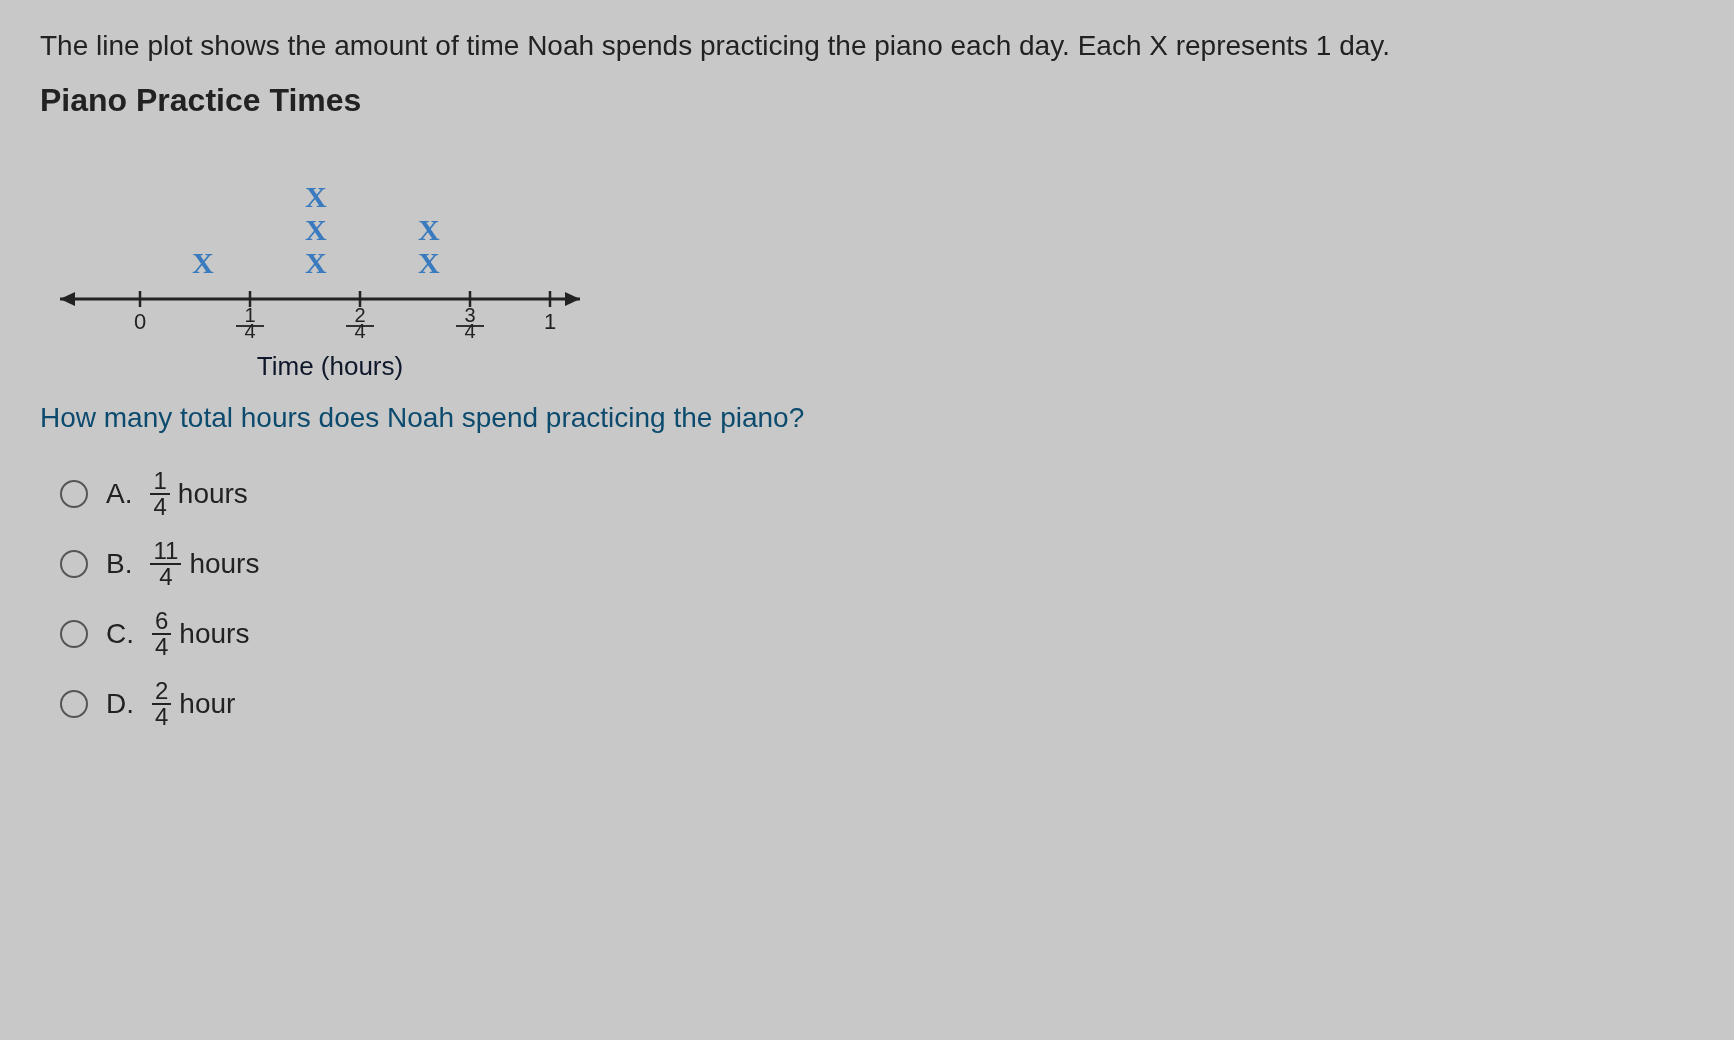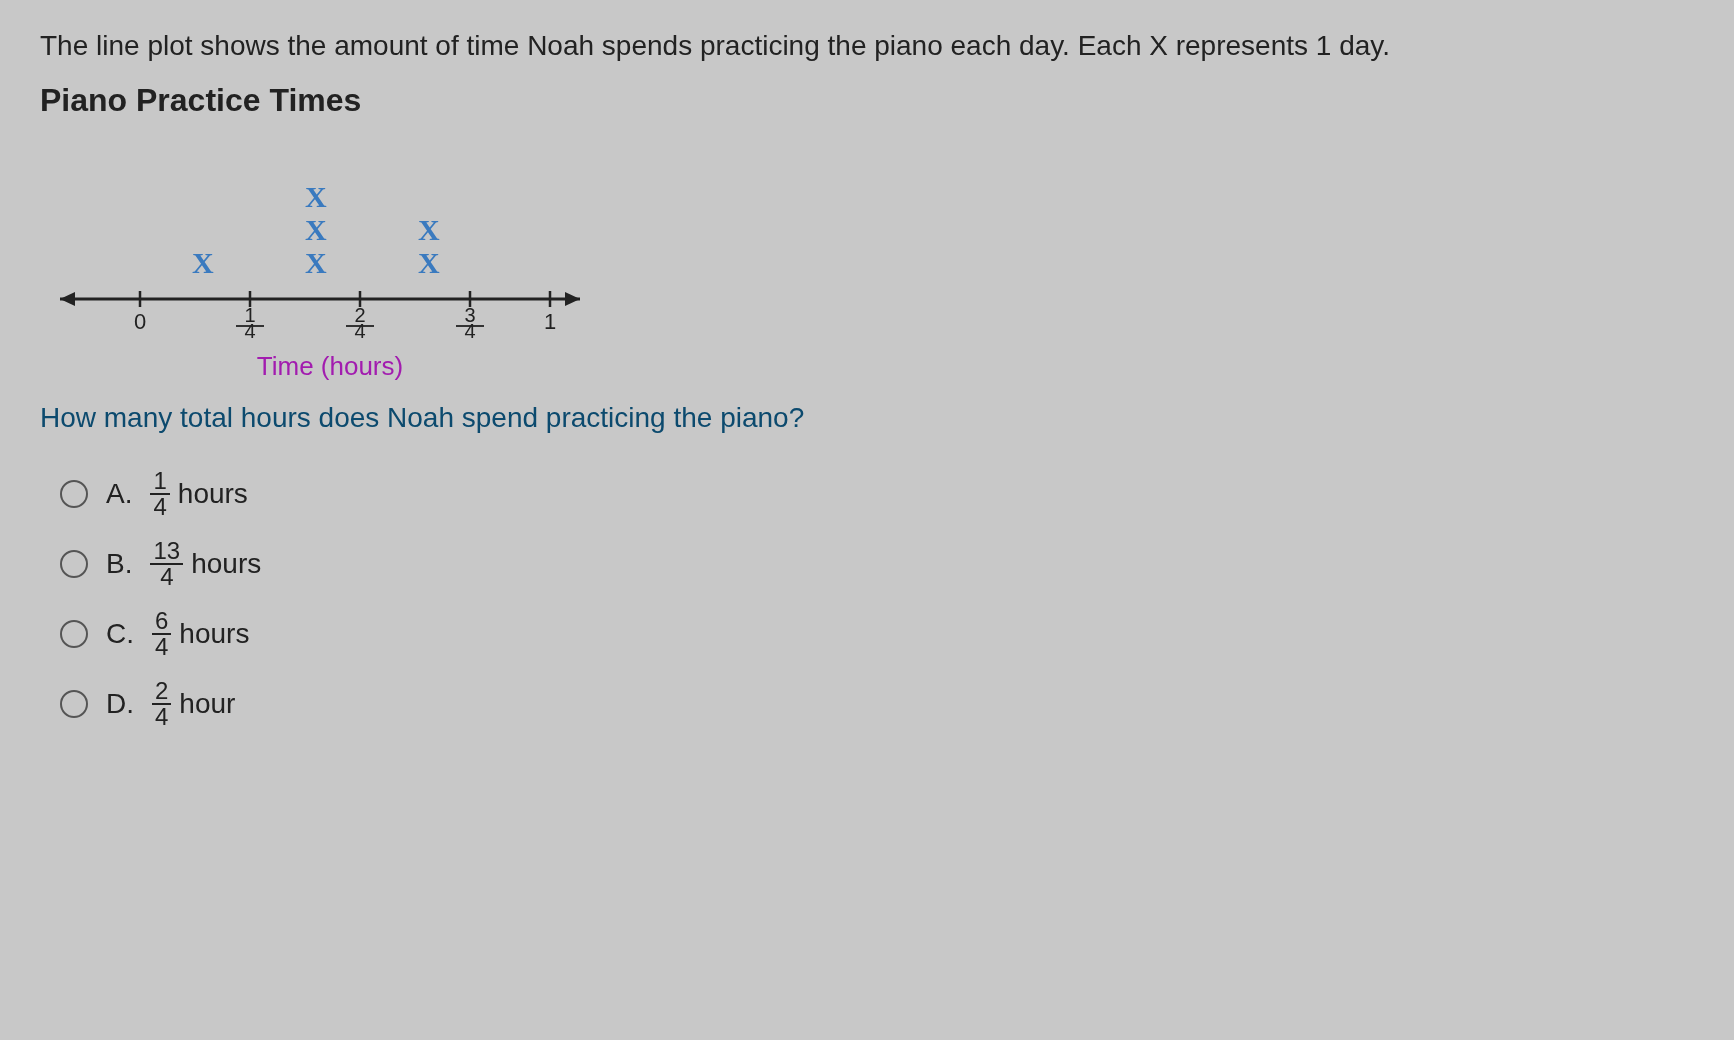--- a/index.html
+++ b/index.html
@@ -66,21 +66,21 @@
       color: #3a7abf;
       line-height: 1.1;
     }
 
     .nl-svg {
       overflow: visible;
     }
 
     .axis-label {
       font-size: 26px;
-      color: #a21caf;
+      color: #0f172a;
       margin-top: 12px;
       font-family: Arial, sans-serif;
       text-align: center;
     }
 
     .question-text {
       font-size: 28px;
       color: #0c4a6e;
       margin-bottom: 35px;
       font-family: Arial, sans-serif;
@@ -225,21 +225,21 @@
         </span>
         hours
       </span>
     </div>
 
     <div class="option-row">
       <div class="radio-circle"></div>
       <span class="option-label">B.</span>
       <span class="option-value">
         <span class="frac">
-          <span class="num">13</span>
+          <span class="num">11</span>
           <span class="den">4</span>
         </span>
         hours
       </span>
     </div>
 
     <div class="option-row">
       <div class="radio-circle"></div>
       <span class="option-label">C.</span>
       <span class="option-value">

